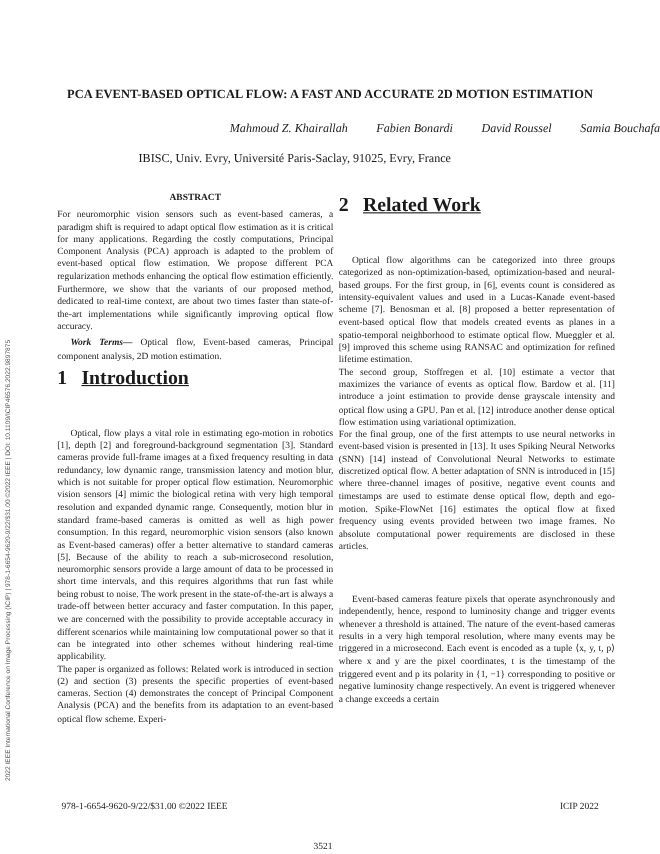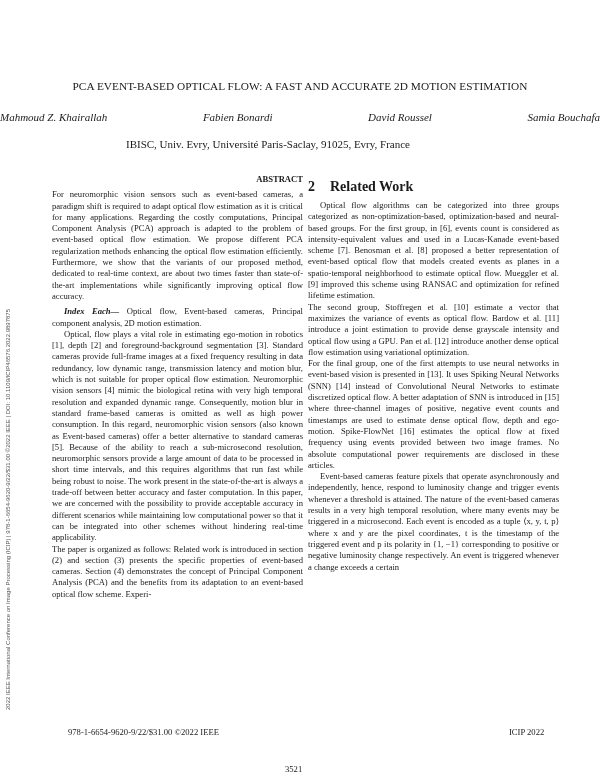--- a/index.html
+++ b/index.html
@@ -8,51 +8,52 @@
     font-family: "Liberation Serif", "DejaVu Serif", serif; color: #1a1a1a;
   }
   .sidebar {
     position: absolute; left: 5px; top: 710px;
     transform-origin: 0 0; transform: rotate(-90deg);
     width: 620px; white-space: nowrap;
     font-family: "Liberation Sans", sans-serif; font-size: 6px; color: #555;
   }
   .title {
     position: absolute; top: 80px; left: 0; width: 600px; text-align: center;
-    font-weight: normal; font-size: 11.3px; letter-spacing: 0.05px;
+    font-weight: bold; font-size: 11.3px; letter-spacing: 0.05px;
   }
   .authors {
     position: absolute; top: 111px; left: 0; width: 600px;
-    display: flex; justify-content: space-between; 
+    display: flex; justify-content: flex-end; gap: 26px;
     font-style: italic; font-size: 11px;
   }
   .affil {
     position: absolute; top: 138px; left: 0; width: 536px; text-align: center;
     font-size: 11px;
   }
   .col {
     position: absolute; width: 251px; font-size: 8.6px; line-height: 11.3px;
     text-align: justify; hyphens: manual;
   }
   .col.left { left: 52px; top: 172px; }
   .col.right { left: 308px; top: 172px; }
-  .abstract-head { text-align: right; font-weight: bold; font-size: 8.6px; margin: 2px 0 4px; }
+  .abstract-head { text-align: center; font-weight: bold; font-size: 8.6px; margin: 2px 0 4px; }
   p { margin: 0; }
-  .indent { text-indent: 12px; }
+  .indent { text-indent: 12px; margin-top: 37px; }
   .index-terms { margin-top: 4px; text-indent: 12px; }
   .index-terms b { font-style: italic; }
   h2 {
-    font-size: 14px; font-weight: bold; margin: 7px 0 6px; line-height: 15px;
+    font-size: 18px; font-weight: bold; margin: 7px 0 6px; line-height: 15px;
     text-align: left;
+    text-decoration: underline;
   }
   h2 .num { display: inline-block; width: 22px; }
   .footer {
     position: absolute; top: 727px; font-size: 8.6px;
   }
-  .footer.left { left: 68px; }
+  .footer.left { left: 56px; }
   .footer.mid { left: 285px; margin-top: 37px; }
   .footer.right { left: 509px; }
 </style>
 </head>
 <body>
 
 <div class="sidebar">2022 IEEE International Conference on Image Processing (ICIP) | 978-1-6654-9620-9/22/$31.00 ©2022 IEEE | DOI: 10.1109/ICIP46576.2022.9897875</div>
 
 <div class="title">PCA EVENT-BASED OPTICAL FLOW: A FAST AND ACCURATE 2D MOTION ESTIMATION</div>
 
@@ -61,22 +62,23 @@
   <span>Fabien Bonardi</span>
   <span>David Roussel</span>
   <span>Samia Bouchafa</span>
 </div>
 
 <div class="affil">IBISC, Univ. Evry, Université Paris-Saclay, 91025, Evry, France</div>
 
 <div class="col left">
   <div class="abstract-head">ABSTRACT</div>
   <p>For neuromorphic vision sensors such as event-based cameras, a paradigm shift is required to adapt optical flow estimation as it is critical for many applications. Regarding the costly computations, Principal Component Analysis (PCA) approach is adapted to the problem of event-based optical flow estimation. We propose different PCA regularization methods enhancing the optical flow estimation efficiently. Furthermore, we show that the variants of our proposed method, dedicated to real-time context, are about two times faster than state-of-the-art implementations while significantly improving optical flow accuracy.</p>
-  <p class="index-terms"><b>Index Each—</b><span> Optical flow, Event-based cameras, Principal component analysis, 2D motion estimation.</span></p>
+  <p class="index-terms"><b>Work Terms—</b><span> Optical flow, Event-based cameras, Principal component analysis, 2D motion estimation.</span></p>
 
+  <h2><span class="num">1</span><span>Introduction</span></h2>
   <p class="indent">Optical, flow plays a vital role in estimating ego-motion in robotics [1], depth [2] and foreground-background segmentation [3]. Standard cameras provide full-frame images at a fixed frequency resulting in data redundancy, low dynamic range, transmission latency and motion blur, which is not suitable for proper optical flow estimation. Neuromorphic vision sensors [4] mimic the biological retina with very high temporal resolution and expanded dynamic range. Consequently, motion blur in standard frame-based cameras is omitted as well as high power consumption. In this regard, neuromorphic vision sensors (also known as Event-based cameras) offer a better alternative to standard cameras [5]. Because of the ability to reach a sub-microsecond resolution, neuromorphic sensors provide a large amount of data to be processed in short time intervals, and this requires algorithms that run fast while being robust to noise. The work present in the state-of-the-art is always a trade-off between better accuracy and faster computation. In this paper, we are concerned with the possibility to provide acceptable accuracy in different scenarios while maintaining low computational power so that it can be integrated into other schemes without hindering real-time applicability.</p>
   <p>The paper is organized as follows: Related work is introduced in section (2) and section (3) presents the specific properties of event-based cameras. Section (4) demonstrates the concept of Principal Component Analysis (PCA) and the benefits from its adaptation to an event-based optical flow scheme. Experi-</p>
 </div>
 
 <div class="col right">
 
   <h2><span class="num">2</span><span>Related Work</span></h2>
   <p class="indent">Optical flow algorithms can be categorized into three groups categorized as non-optimization-based, optimization-based and neural-based groups. For the first group, in [6], events count is considered as intensity-equivalent values and used in a Lucas-Kanade event-based scheme [7]. Benosman et al. [8] proposed a better representation of event-based optical flow that models created events as planes in a spatio-temporal neighborhood to estimate optical flow. Mueggler et al. [9] improved this scheme using RANSAC and optimization for refined lifetime estimation.</p>
   <p>The second group, Stoffregen et al. [10] estimate a vector that maximizes the variance of events as optical flow. Bardow et al. [11] introduce a joint estimation to provide dense grayscale intensity and optical flow using a GPU. Pan et al. [12] introduce another dense optical flow estimation using variational optimization.</p>
   <p>For the final group, one of the first attempts to use neural networks in event-based vision is presented in [13]. It uses Spiking Neural Networks (SNN) [14] instead of Convolutional Neural Networks to estimate discretized optical flow. A better adaptation of SNN is introduced in [15] where three-channel images of positive, negative event counts and timestamps are used to estimate dense optical flow, depth and ego-motion. Spike-FlowNet [16] estimates the optical flow at fixed frequency using events provided between two image frames. No absolute computational power requirements are disclosed in these articles.</p>

